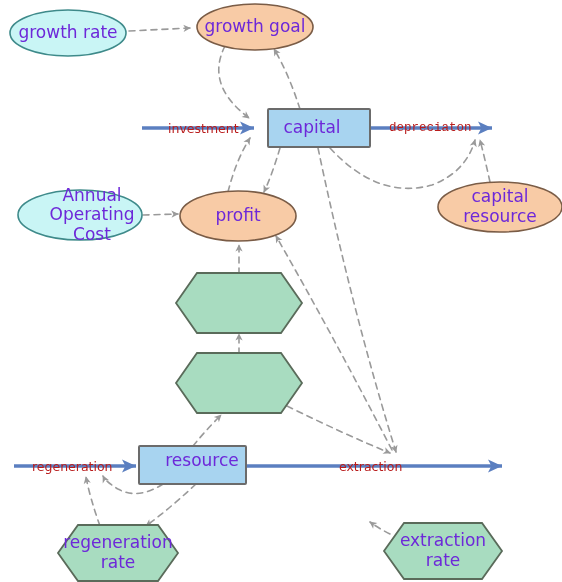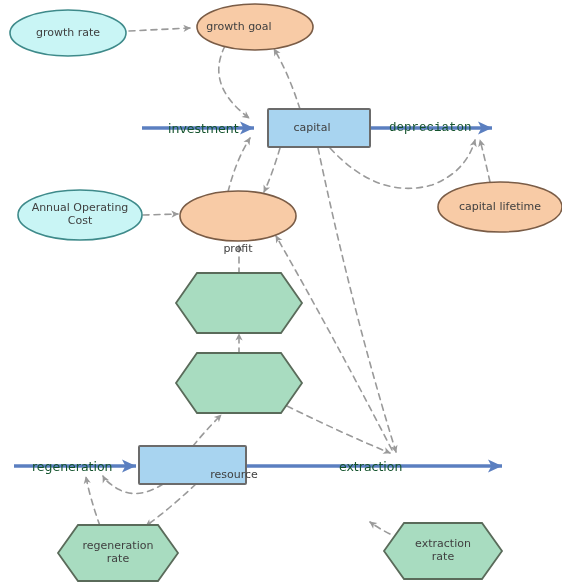--- a/index.html
+++ b/index.html
@@ -21,29 +21,29 @@
     top: 0;
     width: 562px;
     height: 582px;
   }
   .node-label {
     position: absolute;
     display: flex;
     align-items: center;
     justify-content: center;
     text-align: center;
-    color: #404040;
-    font-size: 11px;
+    color: #6d28d9;
+    font-size: 17px;
     line-height: 1.15;
     pointer-events: none;
     white-space: pre-line;
   }
   .flow-label {
     position: absolute;
-    color: #14532d;
+    color: #b91c1c;
     font-size: 12.5px;
     white-space: nowrap;
     background: transparent;
   }
 </style>
 </head>
 <body>
 
 <div id="canvas">
 
@@ -119,32 +119,32 @@
     <ellipse cx="500" cy="207" rx="62" ry="25" fill="#f8cba6" stroke="#7a5c46" stroke-width="1.6"></ellipse>
 
     <polygon points="197,273 281,273 302,303 281,333 197,333 176,303" fill="#a8dcc0" stroke="#5a6b5a" stroke-width="1.8"></polygon>
     <polygon points="197,353 281,353 302,383 281,413 197,413 176,383" fill="#a8dcc0" stroke="#5a6b5a" stroke-width="1.8"></polygon>
     <polygon points="78,525 158,525 178,553 158,581 78,581 58,553" fill="#a8dcc0" stroke="#5a6b5a" stroke-width="1.8"></polygon>
     <polygon points="404,523 482,523 502,551 482,579 404,579 384,551" fill="#a8dcc0" stroke="#5a6b5a" stroke-width="1.8"></polygon>
   </svg>
 
   <div class="node-label" style="left:268px; top:109px; width:88px; height:38px;">capital</div>
 
-  <div class="node-label" style="left:139px; top:456px; width:126px; height:38px;padding-left:32px;">resource</div>
+  <div class="node-label" style="left:139px; top:442px; width:126px; height:38px;">resource</div>
 
   <div class="node-label" style="left:10px; top:10px; width:116px; height:46px;">growth rate</div>
 
-  <div class="node-label" style="left:181px; top:4px; width:116px; height:46px;text-align:center;">growth goal</div>
+  <div class="node-label" style="left:197px; top:4px; width:116px; height:46px;text-align:center;">growth goal</div>
 
-  <div class="node-label" style="left:14px; top:190px; width:132px; height:50px;text-align:center;">Annual Operating
+  <div class="node-label" style="left:26px; top:190px; width:132px; height:50px;text-align:center;">Annual Operating
 Cost</div>
 
-  <div class="node-label" style="left:180px; top:191px; width:116px; height:50px;margin-top:33px;">profit</div>
+  <div class="node-label" style="left:180px; top:191px; width:116px; height:50px;">profit</div>
 
-  <div class="node-label" style="left:438px; top:182px; width:124px; height:50px;">capital lifetime</div>
+  <div class="node-label" style="left:438px; top:182px; width:124px; height:50px;">capital resource</div>
 
 
 
   <div class="node-label" style="left:58px; top:525px; width:120px; height:56px;">regeneration
 rate</div>
 
   <div class="node-label" style="left:384px; top:523px; width:118px; height:56px;">extraction
 rate</div>
 
   <div class="flow-label" style="left:168px; top:121px;">investment</div>

